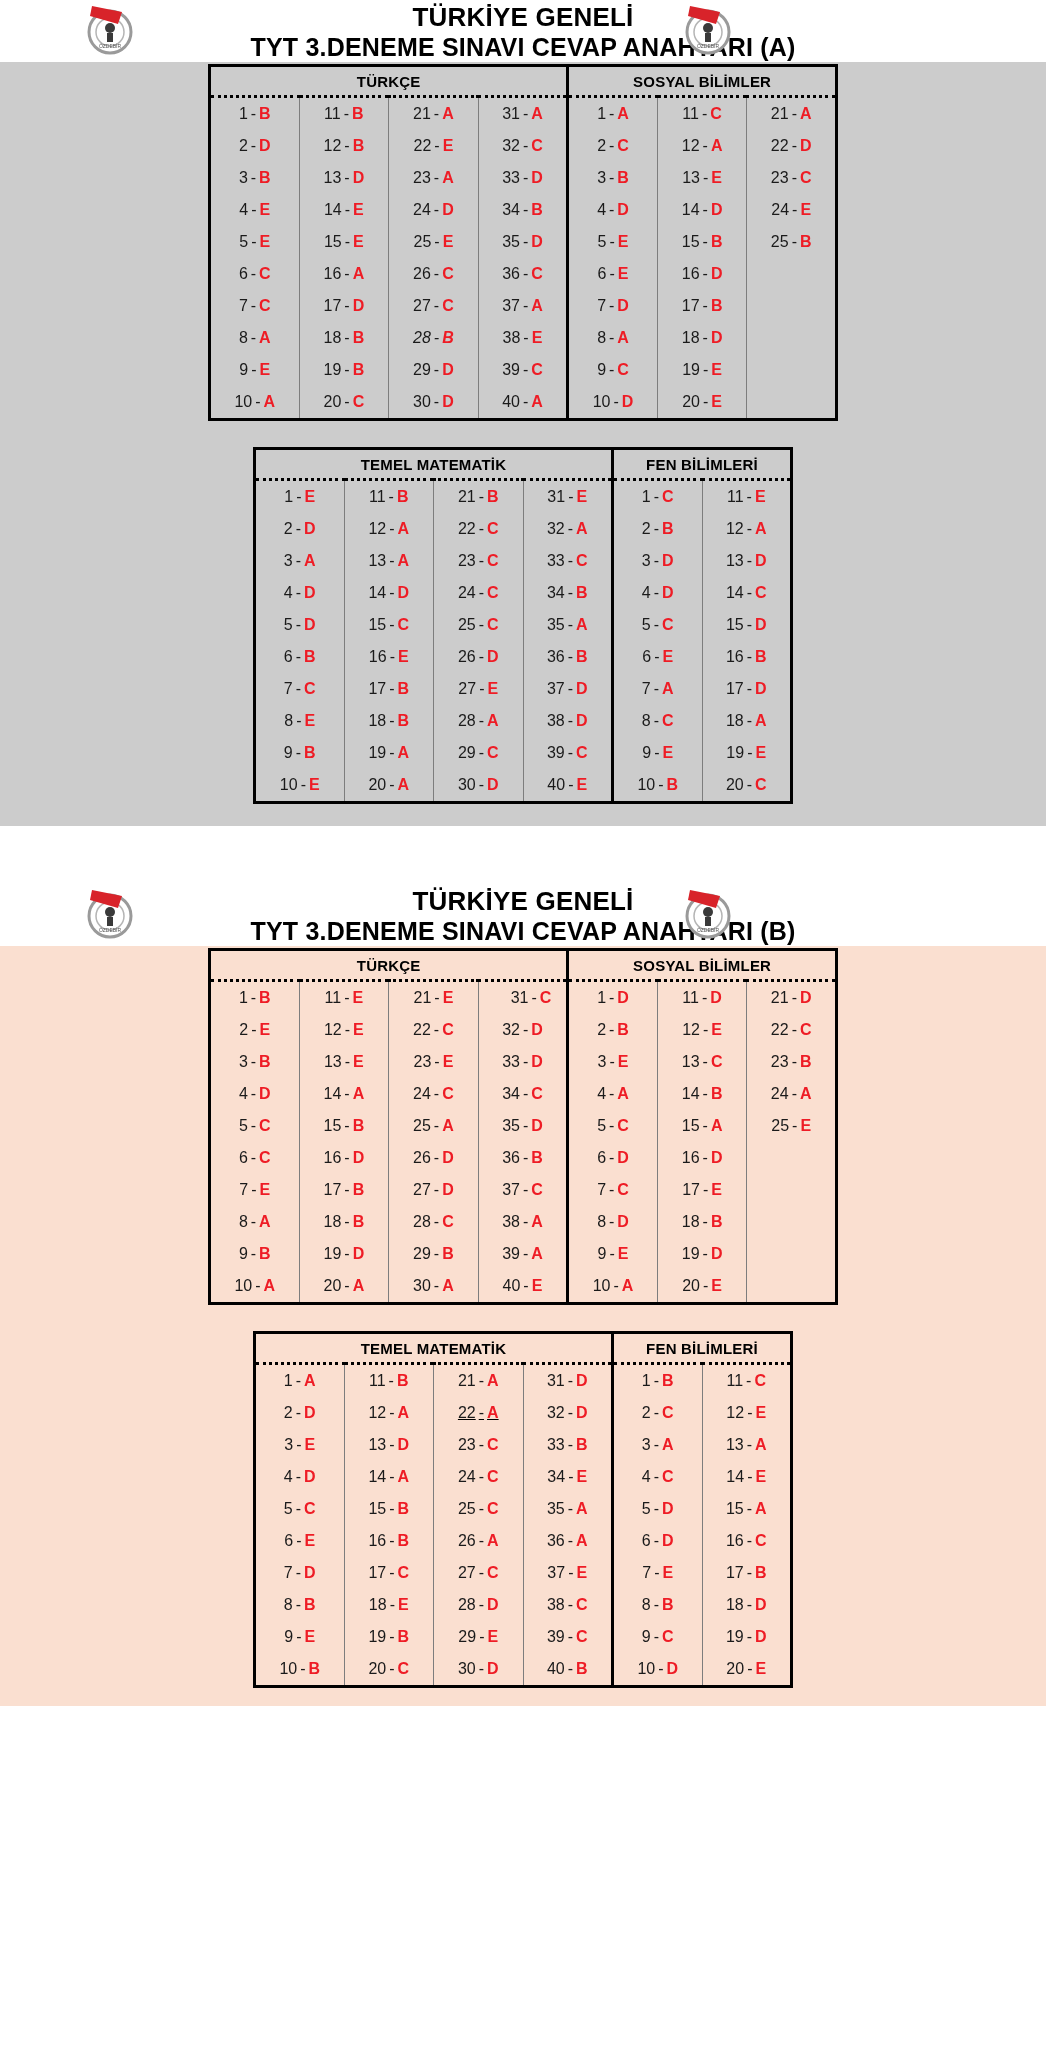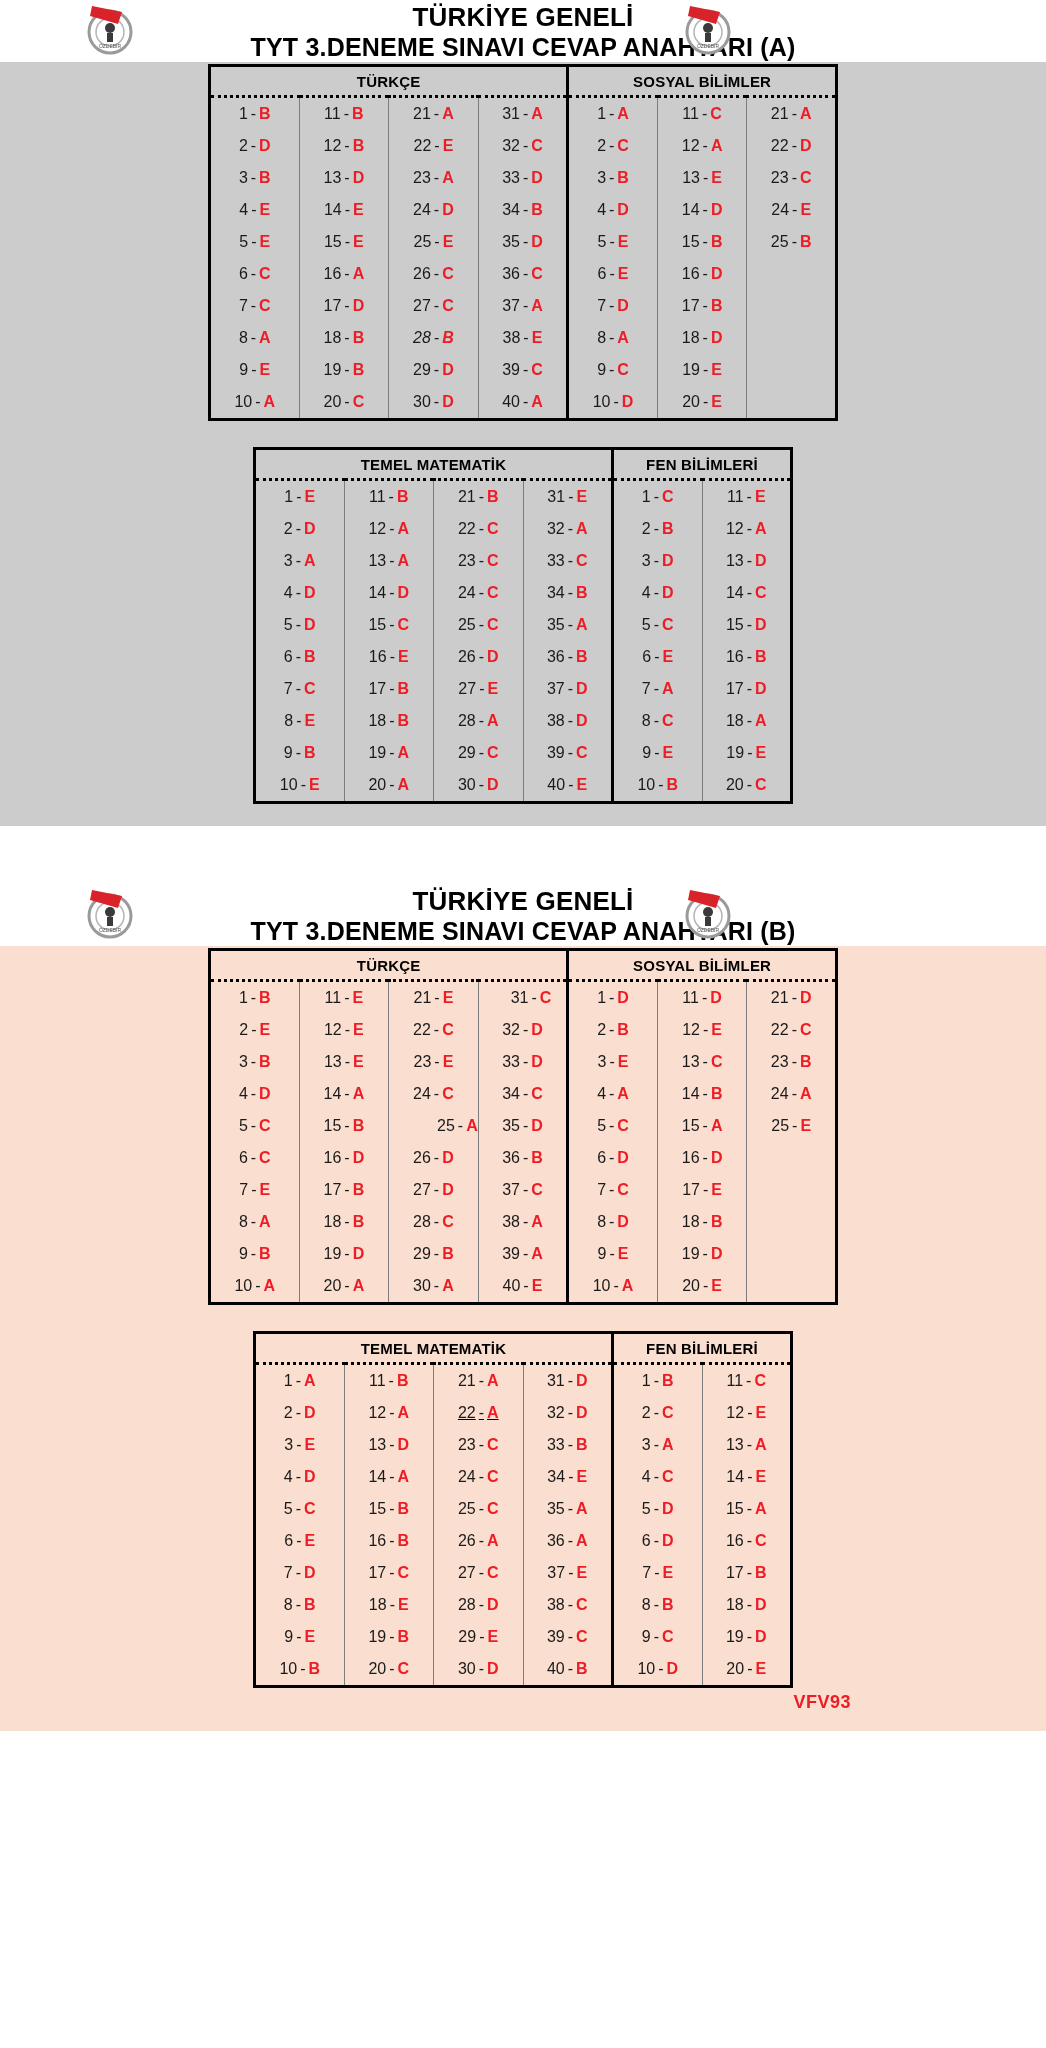--- a/index.html
+++ b/index.html
@@ -407,21 +407,21 @@
                 <td class="cell" style="width: 90px;"><span class="qn">14</span><span class="dash">-</span><span class="ansr">A</span></td>
                 <td class="cell" style="width: 90px;"><span class="qn">24</span><span class="dash">-</span><span class="ansr">C</span></td>
                 <td class="cell gsep" style="width: 90px;"><span class="qn">34</span><span class="dash">-</span><span class="ansr">C</span></td>
                 <td class="cell" style="width: 90px;"><span class="qn">4</span><span class="dash">-</span><span class="ansr">A</span></td>
                 <td class="cell" style="width: 90px;"><span class="qn">14</span><span class="dash">-</span><span class="ansr">B</span></td>
                 <td class="cell last" style="width: 90px;"><span class="qn">24</span><span class="dash">-</span><span class="ansr">A</span></td>
               </tr>
               <tr>
                 <td class="cell" style="width: 90px;"><span class="qn">5</span><span class="dash">-</span><span class="ansr">C</span></td>
                 <td class="cell" style="width: 90px;"><span class="qn">15</span><span class="dash">-</span><span class="ansr">B</span></td>
-                <td class="cell" style="width: 90px; text-align: right;"><span class="qn">25</span><span class="dash">-</span><span class="ansr">A</span></td>
+                <td class="cell" style="width: 90px;"><span class="qn">25</span><span class="dash">-</span><span class="ansr">A</span></td>
                 <td class="cell gsep" style="width: 90px;"><span class="qn">35</span><span class="dash">-</span><span class="ansr">D</span></td>
                 <td class="cell" style="width: 90px;"><span class="qn">5</span><span class="dash">-</span><span class="ansr">C</span></td>
                 <td class="cell" style="width: 90px;"><span class="qn">15</span><span class="dash">-</span><span class="ansr">A</span></td>
                 <td class="cell last" style="width: 90px;"><span class="qn">25</span><span class="dash">-</span><span class="ansr">E</span></td>
               </tr>
               <tr>
                 <td class="cell" style="width: 90px;"><span class="qn">6</span><span class="dash">-</span><span class="ansr">C</span></td>
                 <td class="cell" style="width: 90px;"><span class="qn">16</span><span class="dash">-</span><span class="ansr">D</span></td>
                 <td class="cell" style="width: 90px;"><span class="qn">26</span><span class="dash">-</span><span class="ansr">D</span></td>
                 <td class="cell gsep" style="width: 90px;"><span class="qn">36</span><span class="dash">-</span><span class="ansr">B</span></td>
@@ -554,18 +554,17 @@
                 <td class="cell" style="width: 90px;"><span class="qn">10</span><span class="dash">-</span><span class="ansr">B</span></td>
                 <td class="cell" style="width: 90px;"><span class="qn">20</span><span class="dash">-</span><span class="ansr">C</span></td>
                 <td class="cell" style="width: 90px;"><span class="qn">30</span><span class="dash">-</span><span class="ansr">D</span></td>
                 <td class="cell gsep" style="width: 90px;"><span class="qn">40</span><span class="dash">-</span><span class="ansr">B</span></td>
                 <td class="cell" style="width: 90px;"><span class="qn">10</span><span class="dash">-</span><span class="ansr">D</span></td>
                 <td class="cell last" style="width: 90px;"><span class="qn">20</span><span class="dash">-</span><span class="ansr">E</span></td>
               </tr>
             </tbody>
           </table>
         </div>
-      <div class="code" style="width:656px;margin:4px auto 0 auto;">VFV93</div>
       <div style="height:18px;"></div>
     </div>
   </div>
 
 </div>
 
 </body></html>

